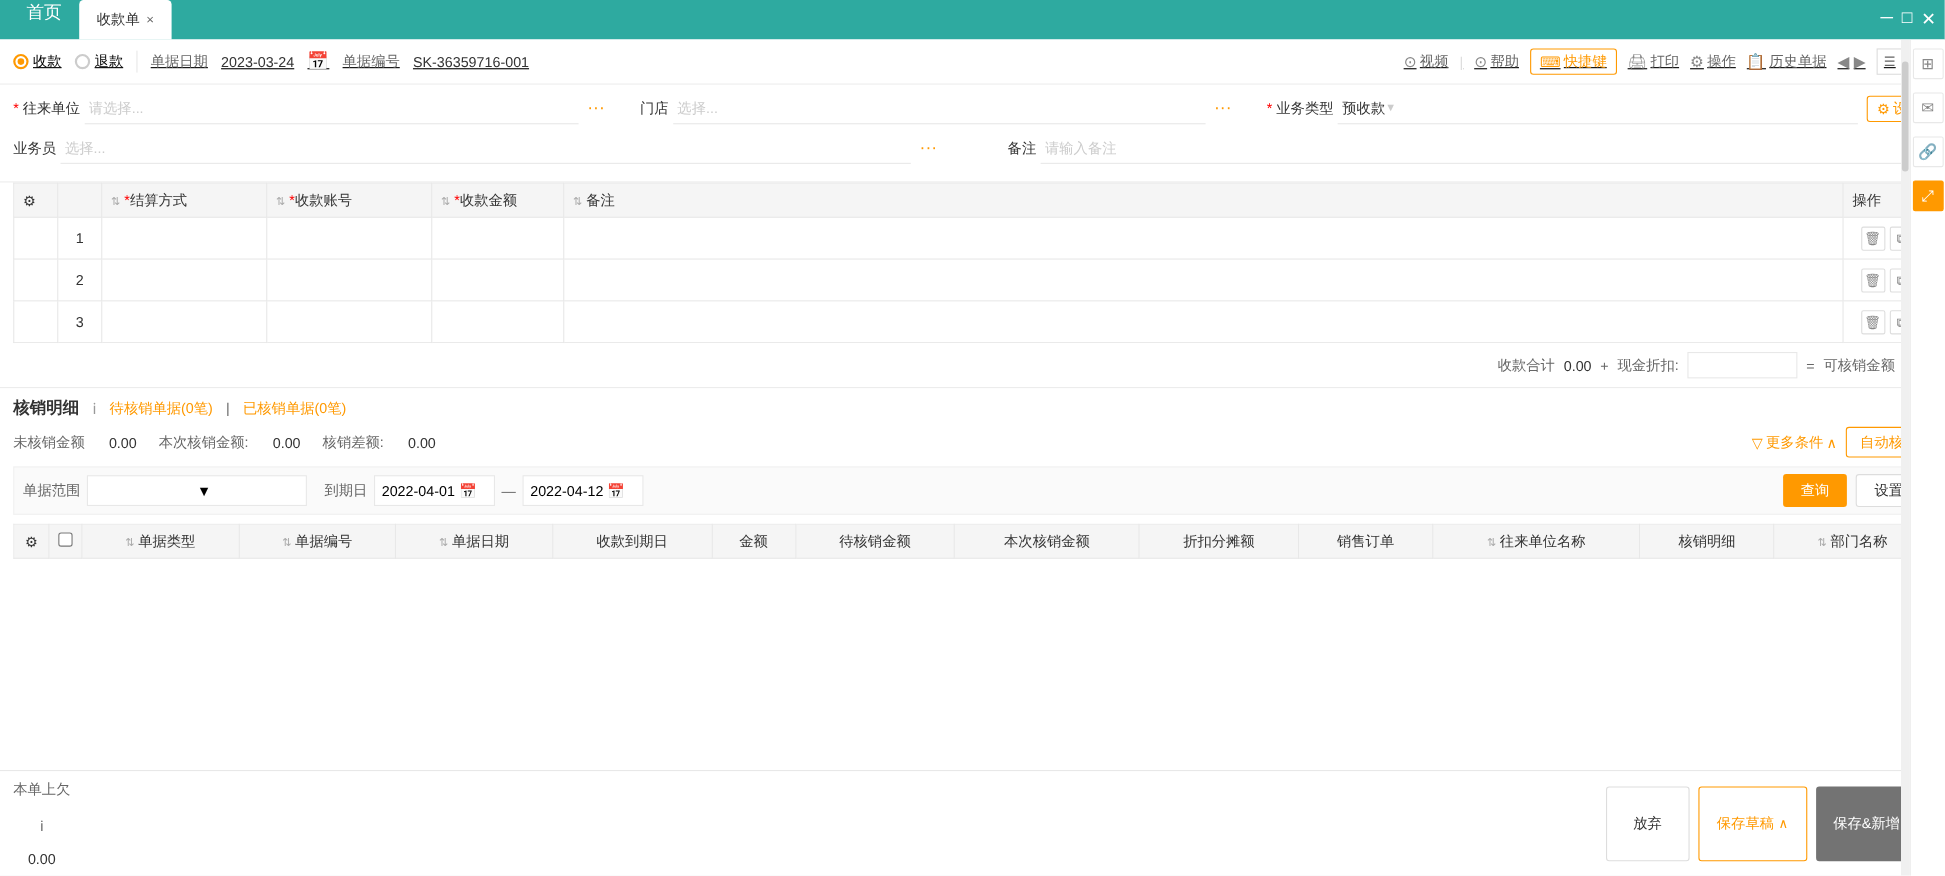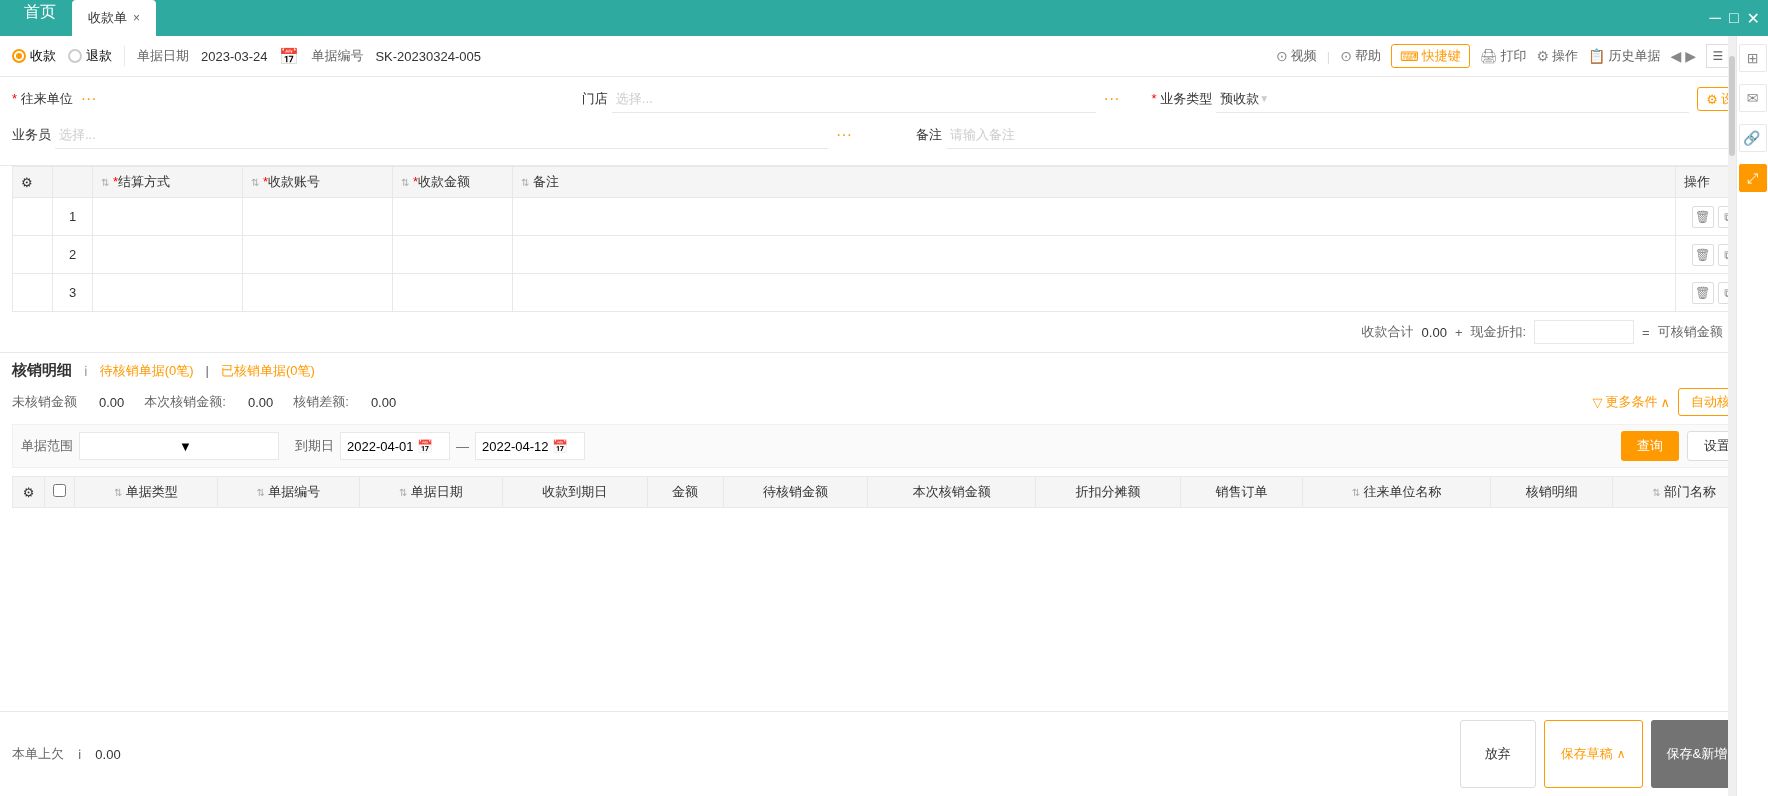--- a/index.html
+++ b/index.html
@@ -61,20 +61,21 @@
 
     
     .top-toolbar {
       background: #fff;
       border-bottom: 1px solid #e8e8e8;
       padding: 8px 12px;
       display: flex;
       align-items: center;
       gap: 12px;
       flex-shrink: 0;
+      text-decoration: underline;
     }
     .radio-group {
       display: flex;
       gap: 12px;
       align-items: center;
     }
     .radio-item {
       display: flex;
       align-items: center;
       gap: 4px;
@@ -393,21 +394,21 @@
     
     .footer {
       display: flex;
       align-items: center;
       justify-content: space-between;
       padding: 8px 12px;
       background: #fff;
       border-top: 1px solid #e8e8e8;
       flex-shrink: 0;
     }
-    .footer-left { display: flex; align-items: center; gap: 14px; color: #666; }
+    .footer-left { display: flex; align-items: center; gap: 14px; color: #666; flex-direction: column; }
     .footer-value { color: #333; font-weight: 500; }
     .footer-right { display: flex; gap: 8px; }
     .btn-abandon {
       background: #fff;
       border: 1px solid #ddd;
       color: #333;
       padding: 24px 24px;
       border-radius: 3px;
       cursor: pointer;
       font-size: 13px;
@@ -503,21 +504,21 @@
       <div class="radio-item">
         <div class="radio-circle"></div>
         <span>退款</span>
       </div>
     </div>
     <div class="toolbar-divider"></div>
     <span class="toolbar-label">单据日期</span>
     <span class="toolbar-value">2023-03-24</span>
     <span class="toolbar-icon-btn">📅</span>
     <span class="toolbar-label">单据编号</span>
-    <span class="toolbar-value">SK-20230324-005</span>
+    <span class="toolbar-value">SK-36359716-001</span>
 
     <div class="top-toolbar-right">
       <div class="toolbar-right-item">
         <span class="icon">⊙</span>
         <span>视频</span>
       </div>
       <span style="color:#ddd">|</span>
       <div class="toolbar-right-item">
         <span class="icon">⊙</span>
         <span>帮助</span>
@@ -547,20 +548,21 @@
         <div class="view-btn active">⊞</div>
       </div>
     </div>
   </div>
 
   <div class="form-area">
     <div class="form-row">
 
       <div class="form-field" style="flex:2">
         <span class="form-label"><span class="required">*</span> <span>往来单位</span></span>
+        <input class="form-input" placeholder="请选择..." style="">
         <span class="more-btn">···</span>
       </div>
       <div class="field-separator"></div>
 
       <div class="form-field" style="flex:2">
         <span class="form-label">门店</span>
         <div class="form-select">
           <span class="select-placeholder">选择...</span>
         </div>
         <span class="more-btn">···</span>

